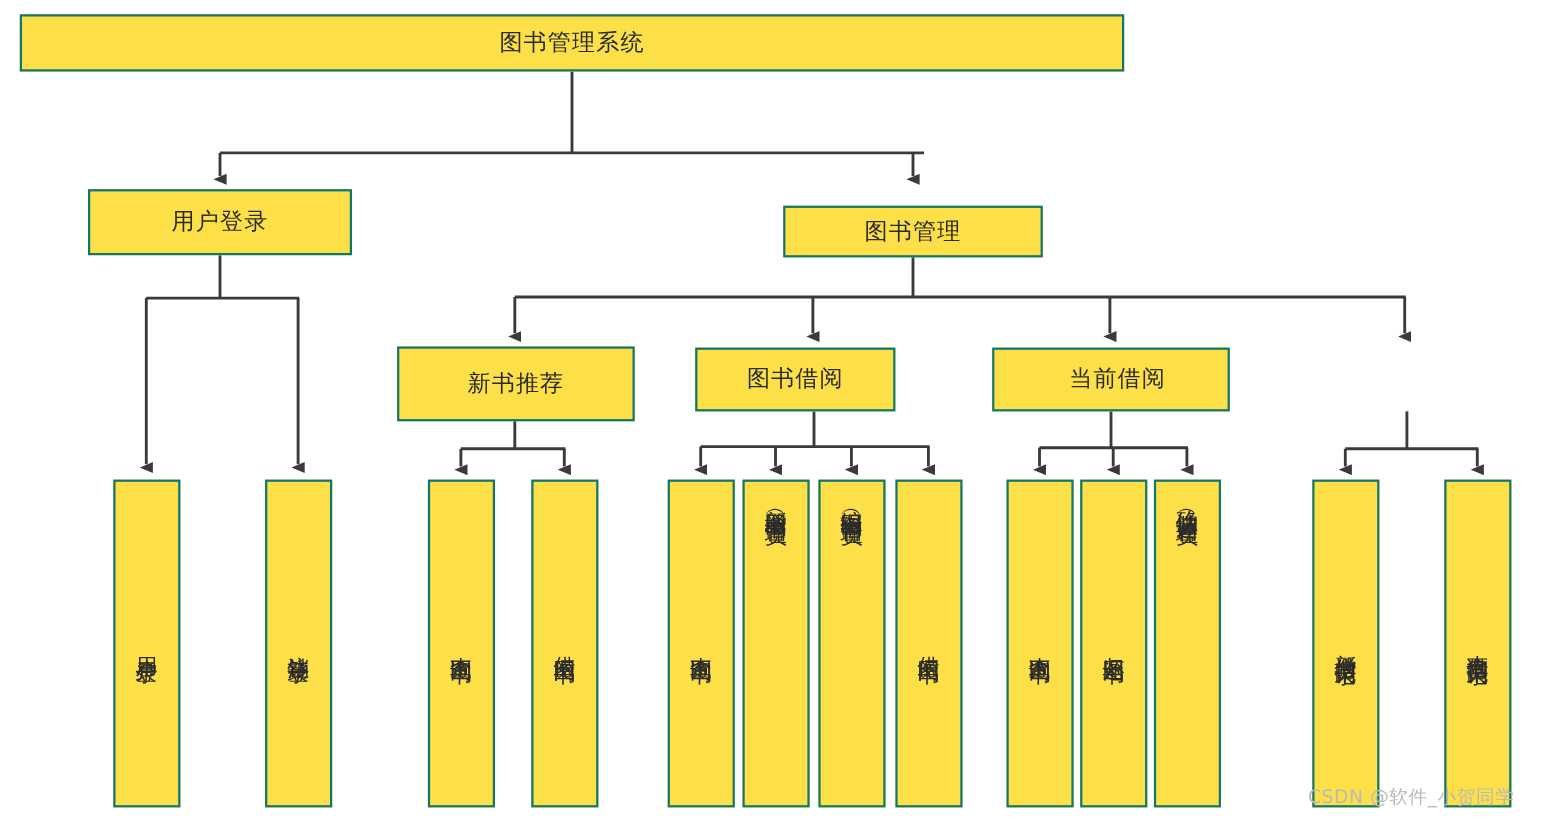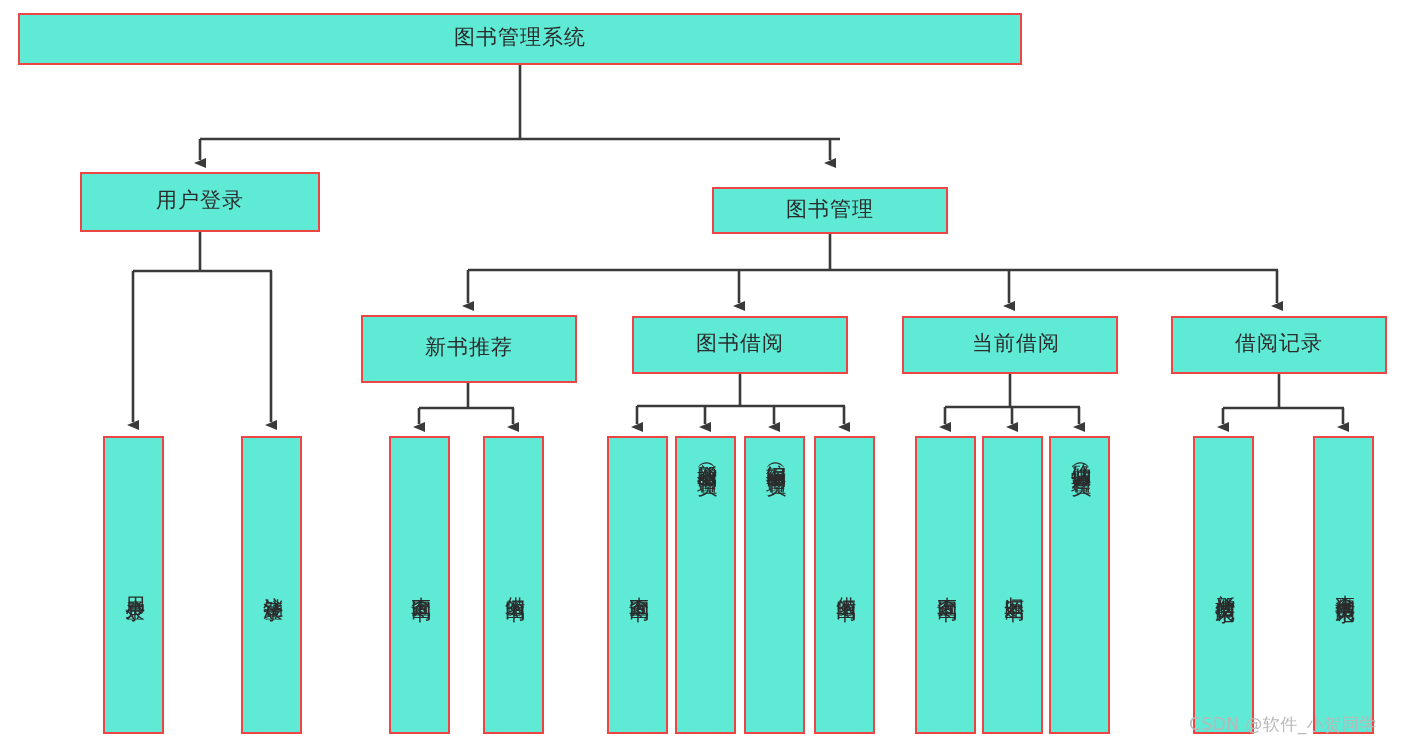--- a/index.html
+++ b/index.html
@@ -19,27 +19,26 @@
     position: absolute;
     left: 0;
     top: 0;
     width: 1405px;
     height: 747px;
     pointer-events: none;
   }
   .node {
     position: absolute;
     box-sizing: border-box;
-    border: 2px solid #ef4444;
-    background: #5eead4;
+    border: 2px solid #0f766e;
+    background: #fde047;
     display: flex;
     align-items: center;
     justify-content: center;
     color: #2b2b2b;
-    font-family: Liberation Mono, monospace;
   }
   .node.horiz .label {
     font-size: 21px;
     line-height: 1.1;
     letter-spacing: 1px;
     white-space: nowrap;
   }
   .node.vert {
     align-items: flex-start;
     justify-content: center;
@@ -131,31 +130,28 @@
   </div>
 
   <div class="node horiz" style="left:712px; top:187px; width:236px; height:47px;">
     <span class="label">图书管理</span>
   </div>
 
   <div class="node horiz" style="left:361px; top:315px; width:216px; height:68px;">
     <span class="label">新书推荐</span>
   </div>
 
-  <div class="node horiz" style="left:632px; top:316px; width:216px; height:58px;">
+  <div class="node horiz" style="left:632px; top:316px; width:182px; height:58px;">
     <span class="label">图书借阅</span>
   </div>
 
   <div class="node horiz" style="left:902px; top:316px; width:216px; height:58px;padding-left:12px;">
     <span class="label">当前借阅</span>
   </div>
 
-  <div class="node horiz" style="left:1171px; top:316px; width:216px; height:58px;">
-    <span class="label">借阅记录</span>
-  </div>
 
   <div class="node vert centered" style="left:103px; top:436px; width:61px; height:298px;">
     <span class="label">用户登录</span>
   </div>
   <div class="node vert centered" style="left:241px; top:436px; width:61px; height:298px;">
     <span class="label">注销登录</span>
   </div>
 
   <div class="node vert centered" style="left:389px; top:436px; width:61px; height:298px;">
     <span class="label">查询图书</span>

